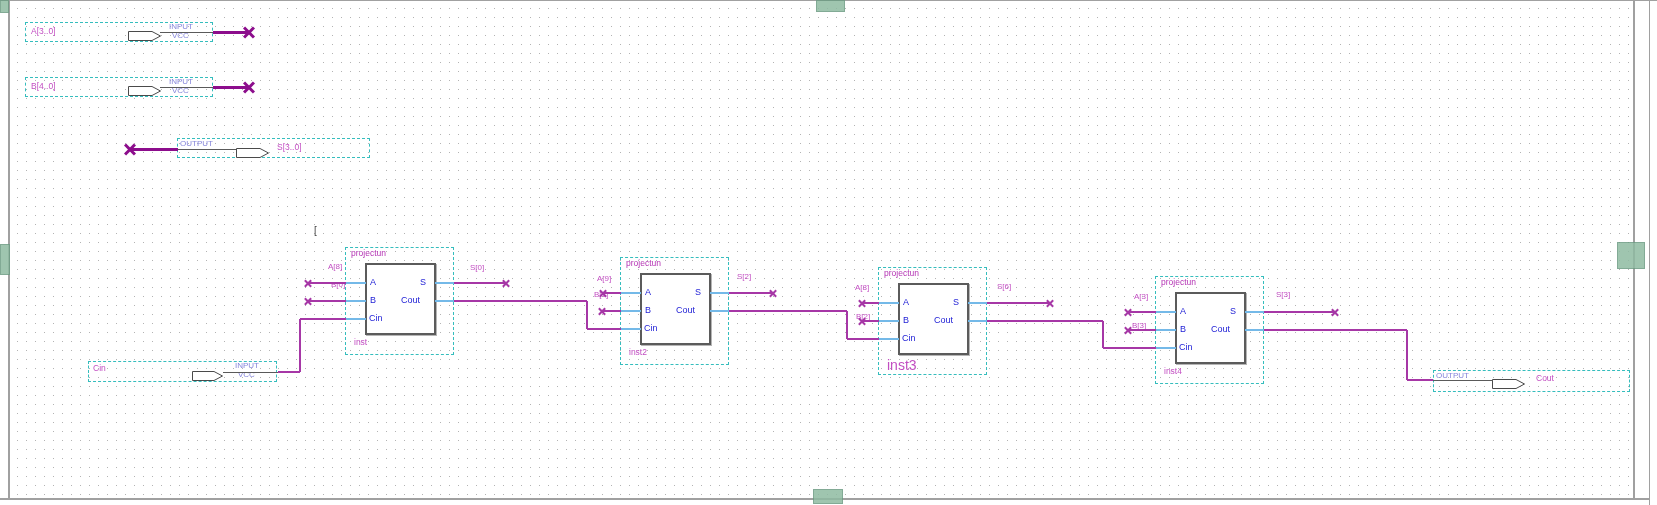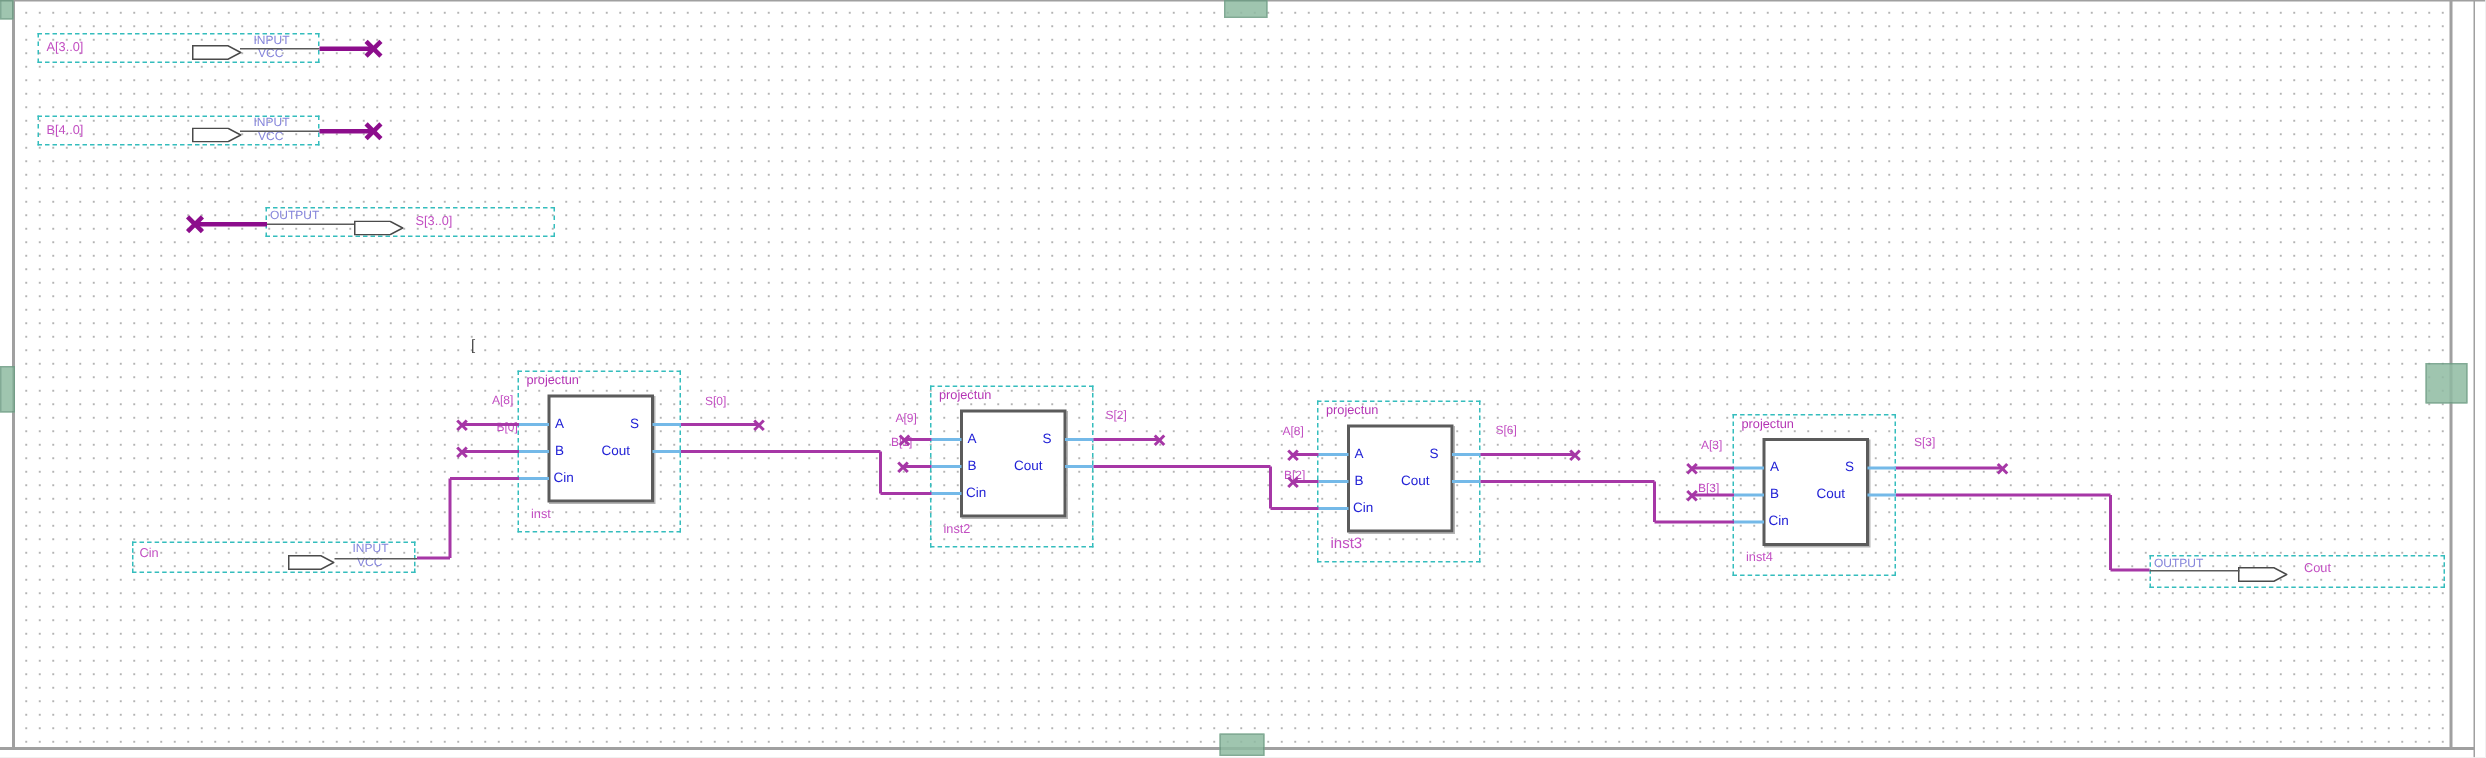--- a/index.html
+++ b/index.html
@@ -108,21 +108,21 @@
     <div class="port-text" style="position: absolute; left: 645px; top: 306px;">B</div>
     <div class="port-text" style="position: absolute; left: 644px; top: 324px;">Cin</div>
     <div class="port-text" style="position: absolute; left: 695px; top: 288px;">S</div>
     <div class="port-text" style="position: absolute; left: 676px; top: 306px;">Cout</div>
     <div class="lbl magenta" style="position: absolute; left: 597px; top: 275px; font-size: 8px;">A[9]</div>
     <div class="lbl magenta" style="position: absolute; left: 594px; top: 291px; font-size: 8px;">B[1]</div>
     <div class="lbl magenta" style="position: absolute; left: 737px; top: 273px; font-size: 8px;">S[2]</div>
     <div class="selbox" style="position: absolute; left: 878px; top: 267px; width: 109px; height: 108px;"></div>
     <div class="blockbox" style="position: absolute; left: 898px; top: 283px; width: 71px; height: 72px;"></div>
     <div class="lbl blockname" style="position: absolute; left: 884px; top: 269px; font-size: 8.5px;">projectun</div>
-    <div class="lbl magenta" style="position: absolute; left: 887px; top: 358px; font-size: 10px;">inst3</div>
+    <div class="lbl magenta" style="position: absolute; left: 887px; top: 358px; font-size: 14px;">inst3</div>
     <div class="wseg stub" style="position: absolute; left: 879px; top: 302px; width: 20px; height: 2px;"></div>
     <div class="wseg stub" style="position: absolute; left: 968px; top: 302px; width: 19px; height: 2px;"></div>
     <div class="wseg stub" style="position: absolute; left: 879px; top: 320px; width: 20px; height: 2px;"></div>
     <div class="wseg stub" style="position: absolute; left: 968px; top: 320px; width: 19px; height: 2px;"></div>
     <div class="wseg stub" style="position: absolute; left: 879px; top: 338px; width: 20px; height: 2px;"></div>
     <div class="port-text" style="position: absolute; left: 903px; top: 298px;">A</div>
     <div class="port-text" style="position: absolute; left: 903px; top: 316px;">B</div>
     <div class="port-text" style="position: absolute; left: 902px; top: 334px;">Cin</div>
     <div class="port-text" style="position: absolute; left: 953px; top: 298px;">S</div>
     <div class="port-text" style="position: absolute; left: 934px; top: 316px;">Cout</div>

